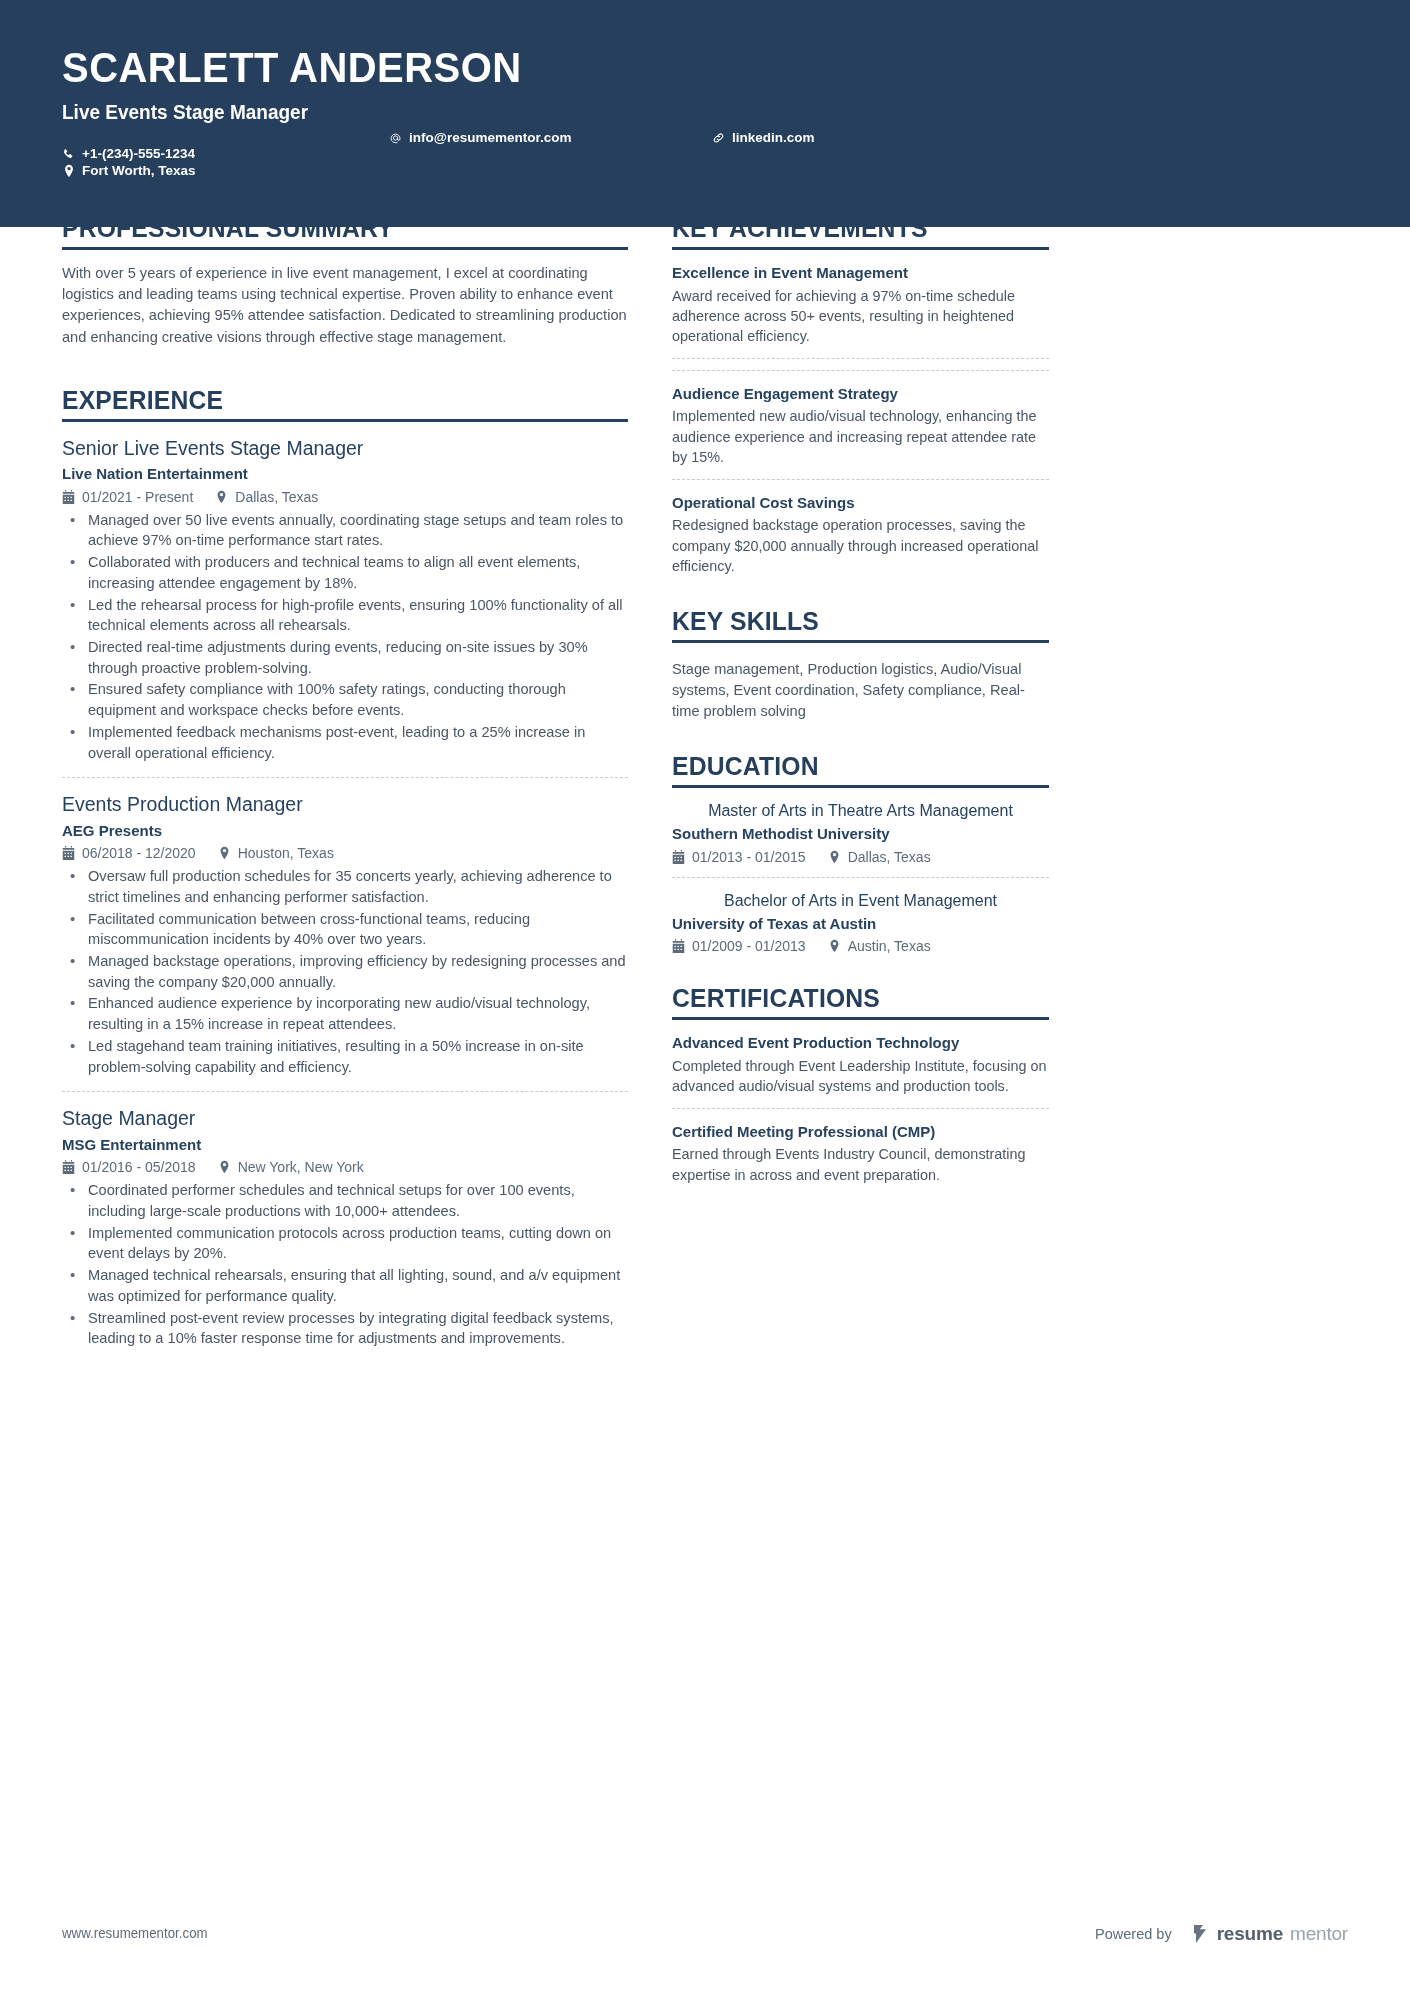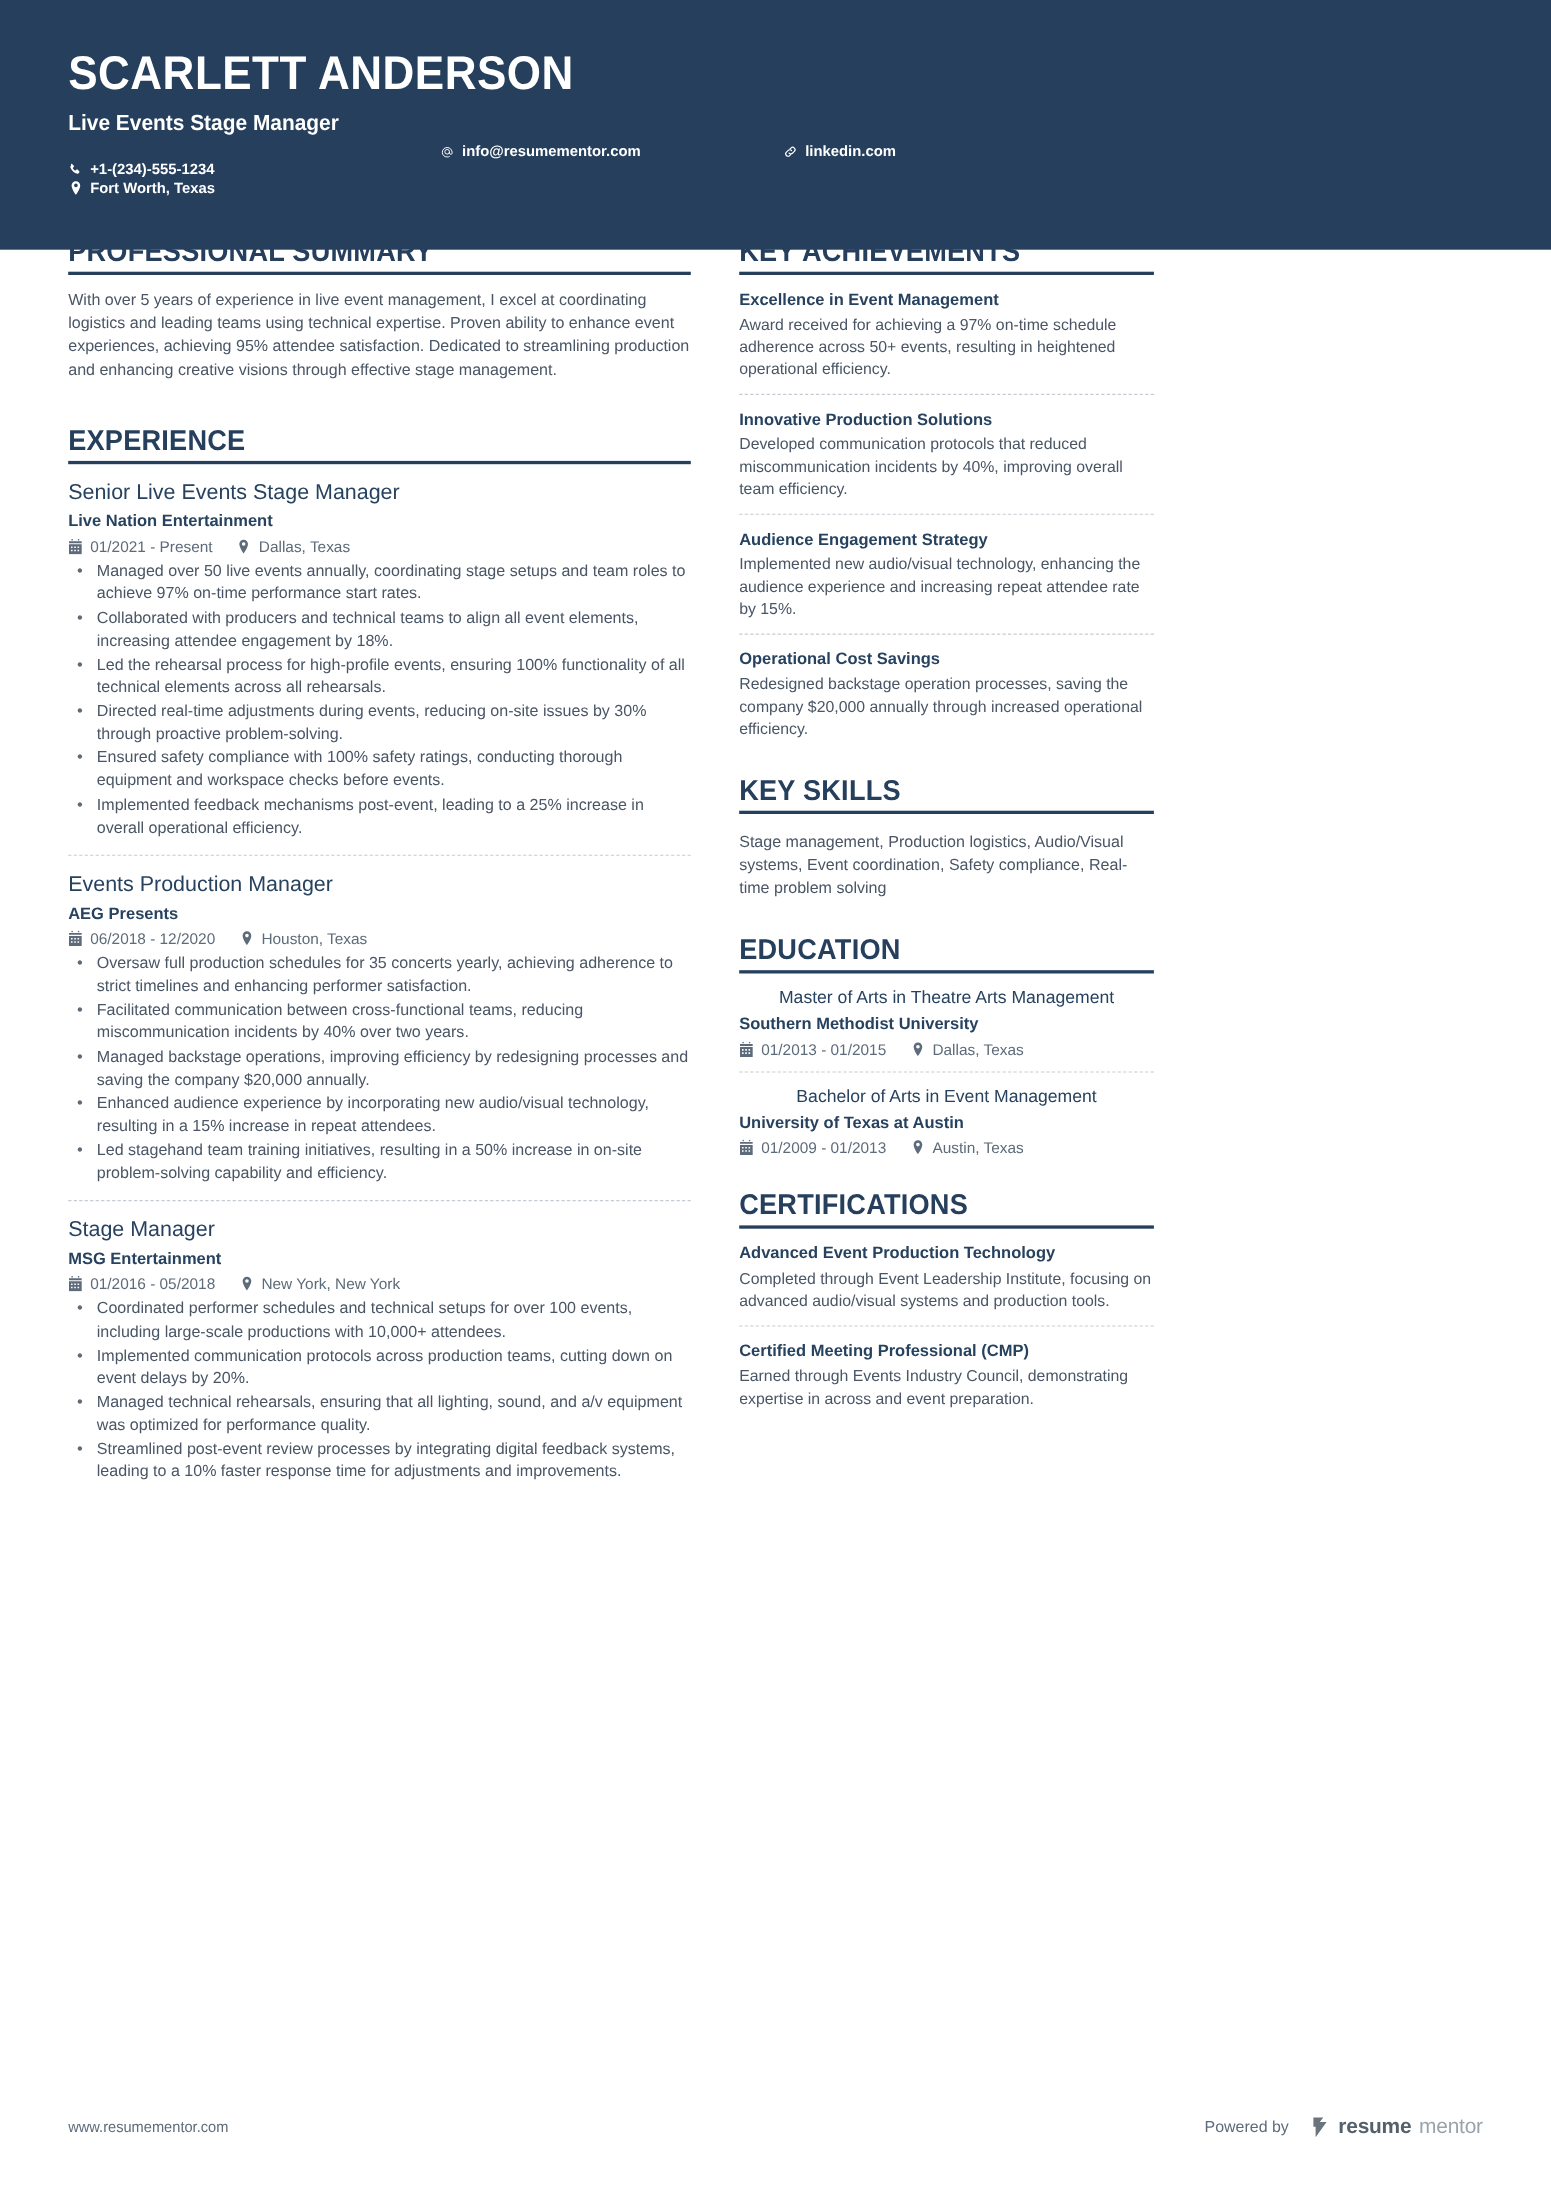--- a/index.html
+++ b/index.html
@@ -36,21 +36,21 @@
   }
   .citem{
     position:absolute;
     font-size:13.5px;font-weight:bold;color:#ffffff;
     white-space:nowrap;display:flex;align-items:center;gap:7px;
     line-height:1.2;
   }
   .citem .ic{display:inline-flex;align-items:center;justify-content:center;width:13px;height:14px;}
   .citem .ic svg{display:block;}
   .c-phone{left:0;top:16px;}
-  .c-email{left:338px;top:0;}
+  .c-email{left:327px;top:0;}
   .c-link{left:650px;top:0;text-align:right;}
   .c-loc{left:0;top:33px;}
 
   
   .col-left{position:absolute;left:62px;top:214px;width:566px;}
   .col-right{position:absolute;left:672px;top:214px;width:377px;}
 
   
   .sec{margin:0 0 0 0;}
   .sec-title{
@@ -310,24 +310,20 @@
 
     <div class="sec">
       <div class="sec-title">KEY ACHIEVEMENTS</div>
       <div class="sec-rule"></div>
       <div id="achievements-list">
           <div class="ach">
             <div class="ach-title">Excellence in Event Management</div>
             <div class="ach-desc">Award received for achieving a 97% on-time schedule adherence across 50+ events, resulting in heightened operational efficiency.</div>
           </div>
           <div class="ach-sep"></div>
-          <div class="ach">
-            <div class="ach-title">Innovative Production Solutions</div>
-            <div class="ach-desc">Developed communication protocols that reduced miscommunication incidents by 40%, improving overall team efficiency.</div>
-          </div>
           <div class="ach-sep"></div>
           <div class="ach">
             <div class="ach-title">Audience Engagement Strategy</div>
             <div class="ach-desc">Implemented new audio/visual technology, enhancing the audience experience and increasing repeat attendee rate by 15%.</div>
           </div>
           <div class="ach-sep"></div>
           <div class="ach">
             <div class="ach-title">Operational Cost Savings</div>
             <div class="ach-desc">Redesigned backstage operation processes, saving the company $20,000 annually through increased operational efficiency.</div>
           </div>

